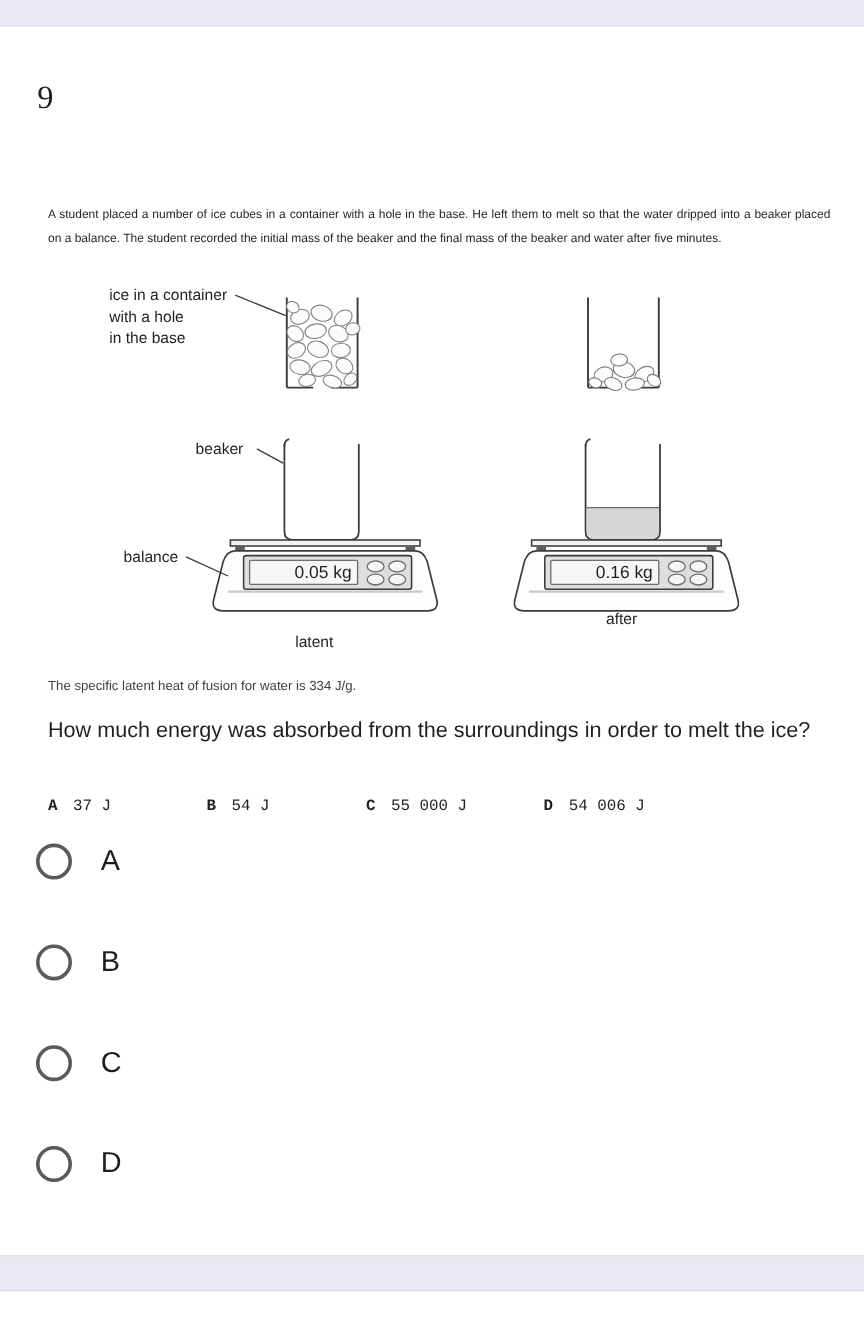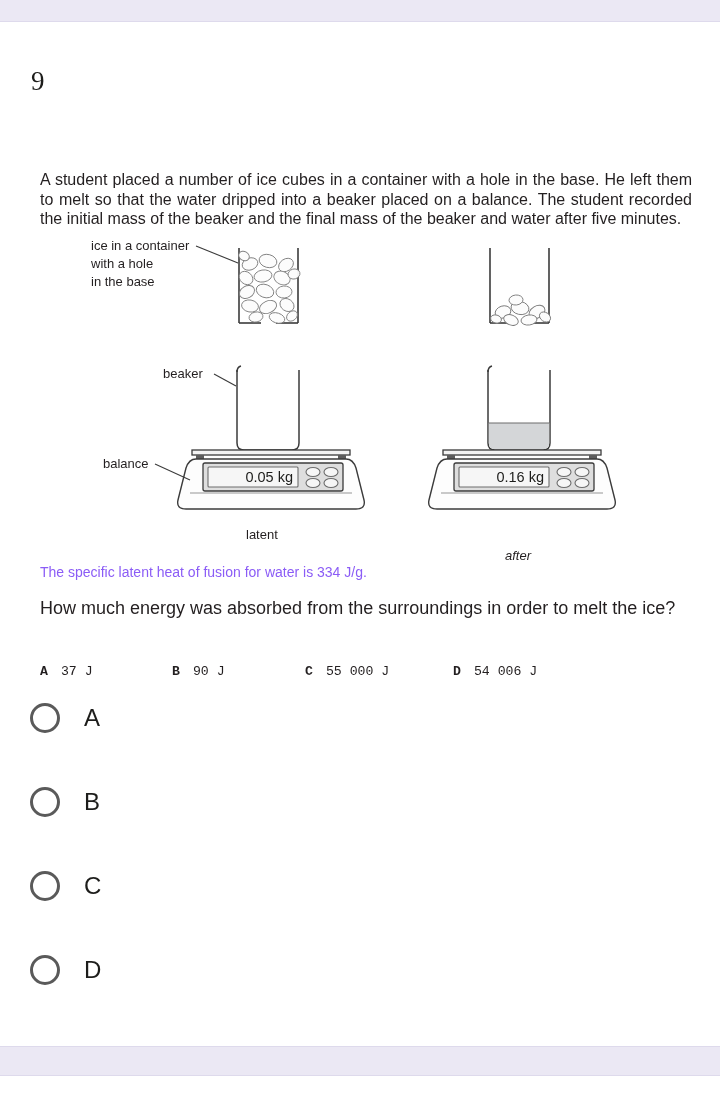--- a/index.html
+++ b/index.html
@@ -41,21 +41,21 @@
     font-size: 27px;
     line-height: 30px;
     color: #1d1d1b;
   }
 
   .stem {
     position: absolute;
     left: 40px;
     top: 170px;
     width: 652px;
-    font-size: 16px;
+    font-size: 10px;
     line-height: 19.5px;
     text-align: justify;
     color: #231f20;
   }
 
   
   .diagram {
     position: absolute;
     left: 0;
     top: 232px;
@@ -63,29 +63,29 @@
     height: 320px;
   }
   .diagram svg { display: block; }
 
   .fig-caption {
     position: absolute;
     font-size: 13px;
     color: #231f20;
   }
   .cap-before { left: 246px; top: 527px; }
-  .cap-after  { left: 505px; top: 548px; font-style: italic; }
+  .cap-after  { left: 505px; top: 508px; }
 
   .latent {
     position: absolute;
     left: 40px;
     top: 563px;
-    font-size: 14px;
+    font-size: 11px;
     line-height: 19px;
-    color: #8b5cf6;
+    color: #404040;
   }
   .question {
     position: absolute;
     left: 40px;
     top: 599px;
     font-size: 18px;
     line-height: 19px;
     color: #231f20;
   }
 
@@ -278,21 +278,21 @@
 
 <div class="latent">The specific latent heat of fusion for water is 334 J/g.</div>
 
 <div class="question">How much energy was absorbed from the surroundings in order to melt the ice?</div>
 
 <div class="options-row">
   <div class="opt opt-a">
     <span class="lt">A</span><span>37 J</span>
   </div>
   <div class="opt opt-b">
-    <span class="lt">B</span><span>90 J</span>
+    <span class="lt">B</span><span>54 J</span>
   </div>
   <div class="opt opt-c">
     <span class="lt">C</span><span>55 000 J</span>
   </div>
   <div class="opt opt-d">
     <span class="lt">D</span><span>54 006 J</span>
   </div>
 </div>
 
 <div class="answers">

